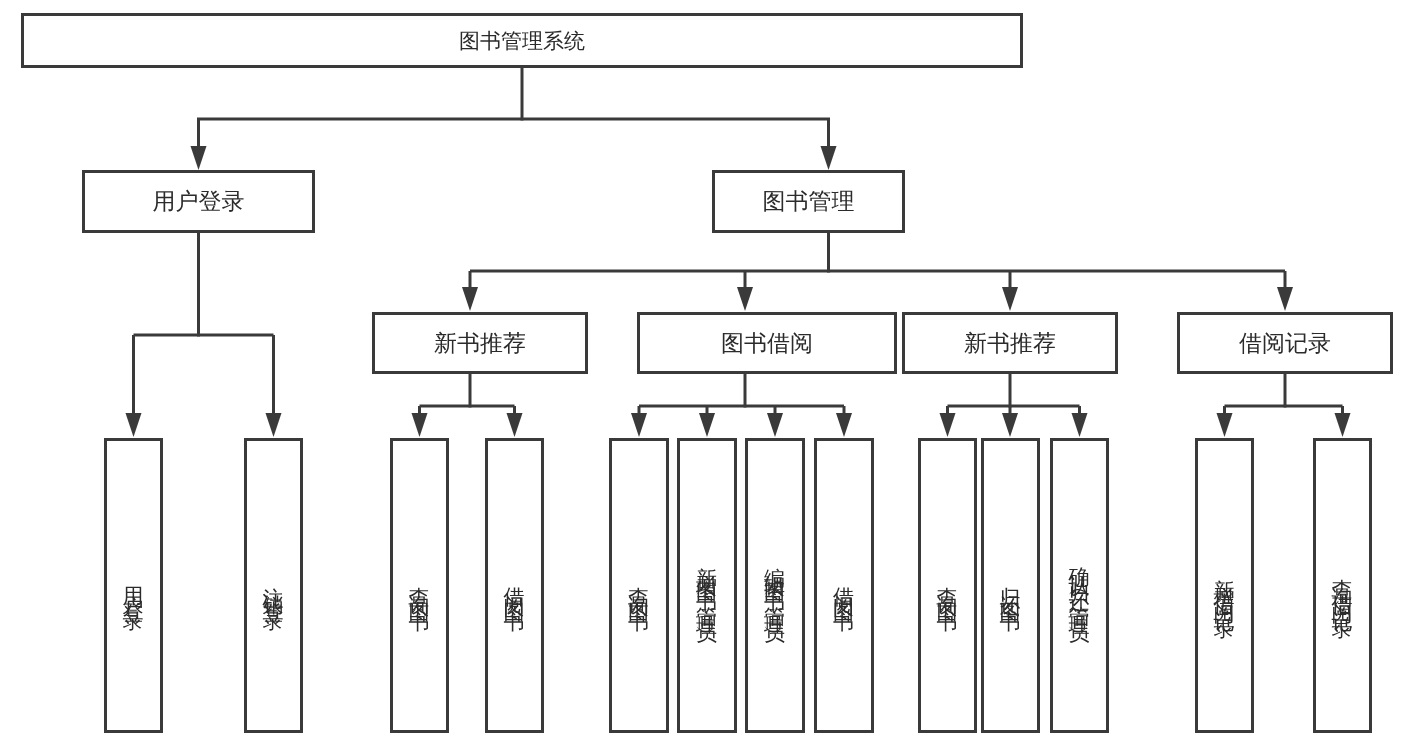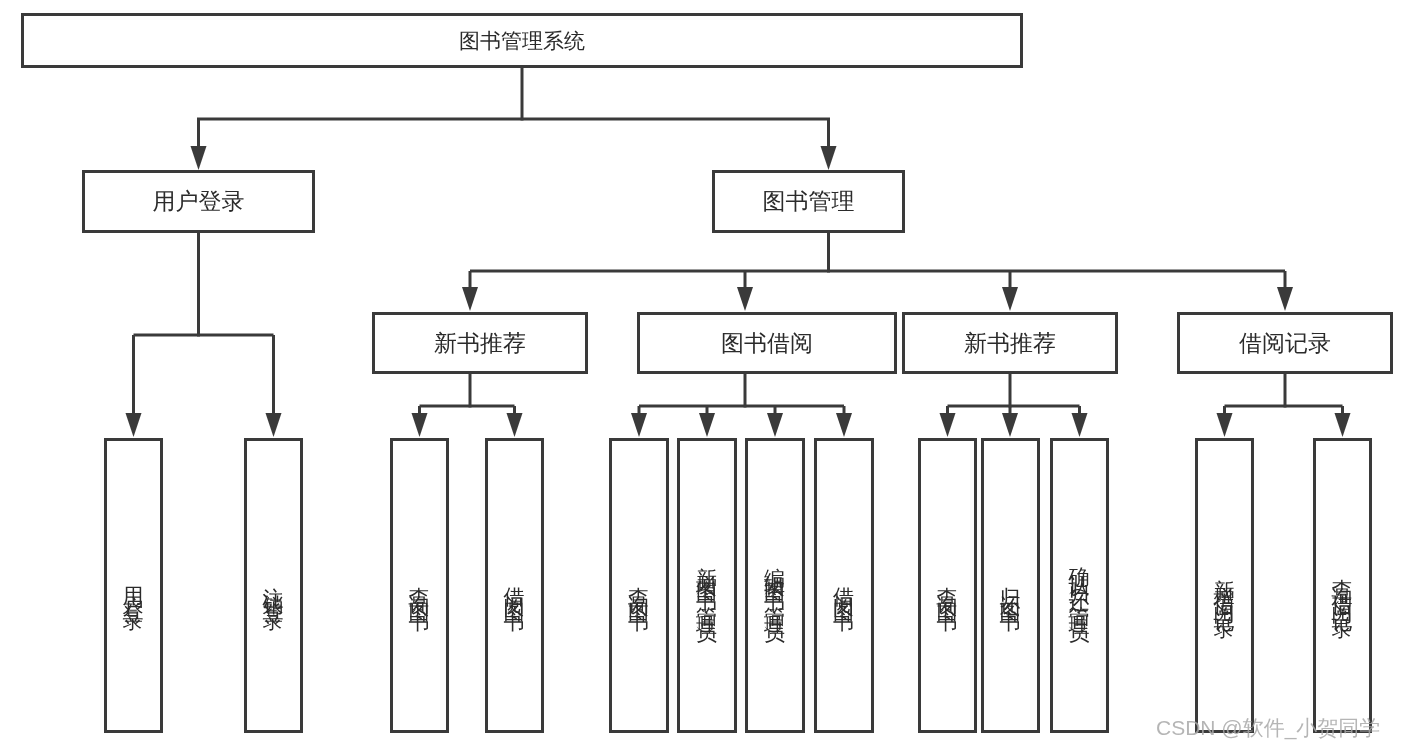--- a/index.html
+++ b/index.html
@@ -164,15 +164,14 @@
     <span class="vtext">确认归还（管理员）</span>
   </div>
 
   <div class="box v" style="left:1195px; top:438px; width:59px; height:295px;">
     <span class="vtext">新增借阅记录</span>
   </div>
   <div class="box v" style="left:1313px; top:438px; width:59px; height:295px;">
     <span class="vtext">查询借阅记录</span>
   </div>
 
-  <div class="watermark">CSDN @软件_小贺同学</div>
 
 </div>
 
 </body></html>

